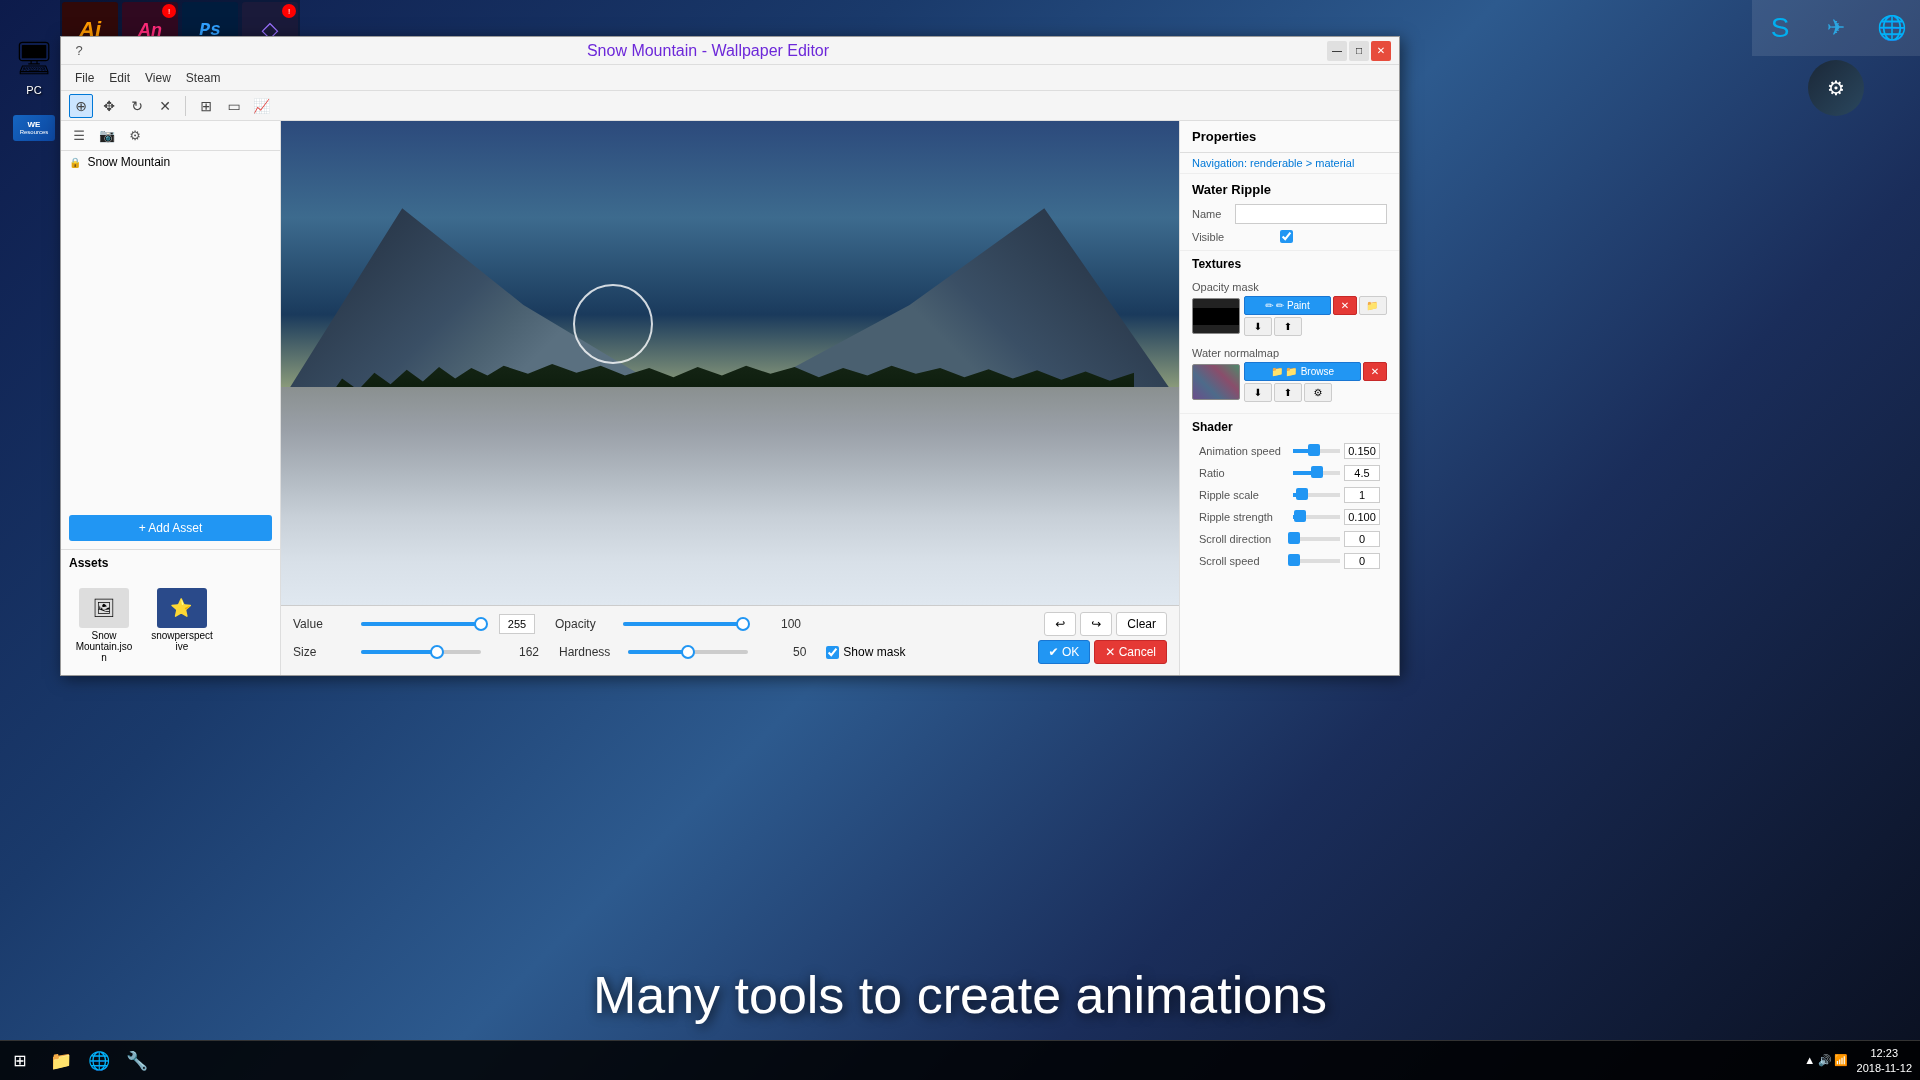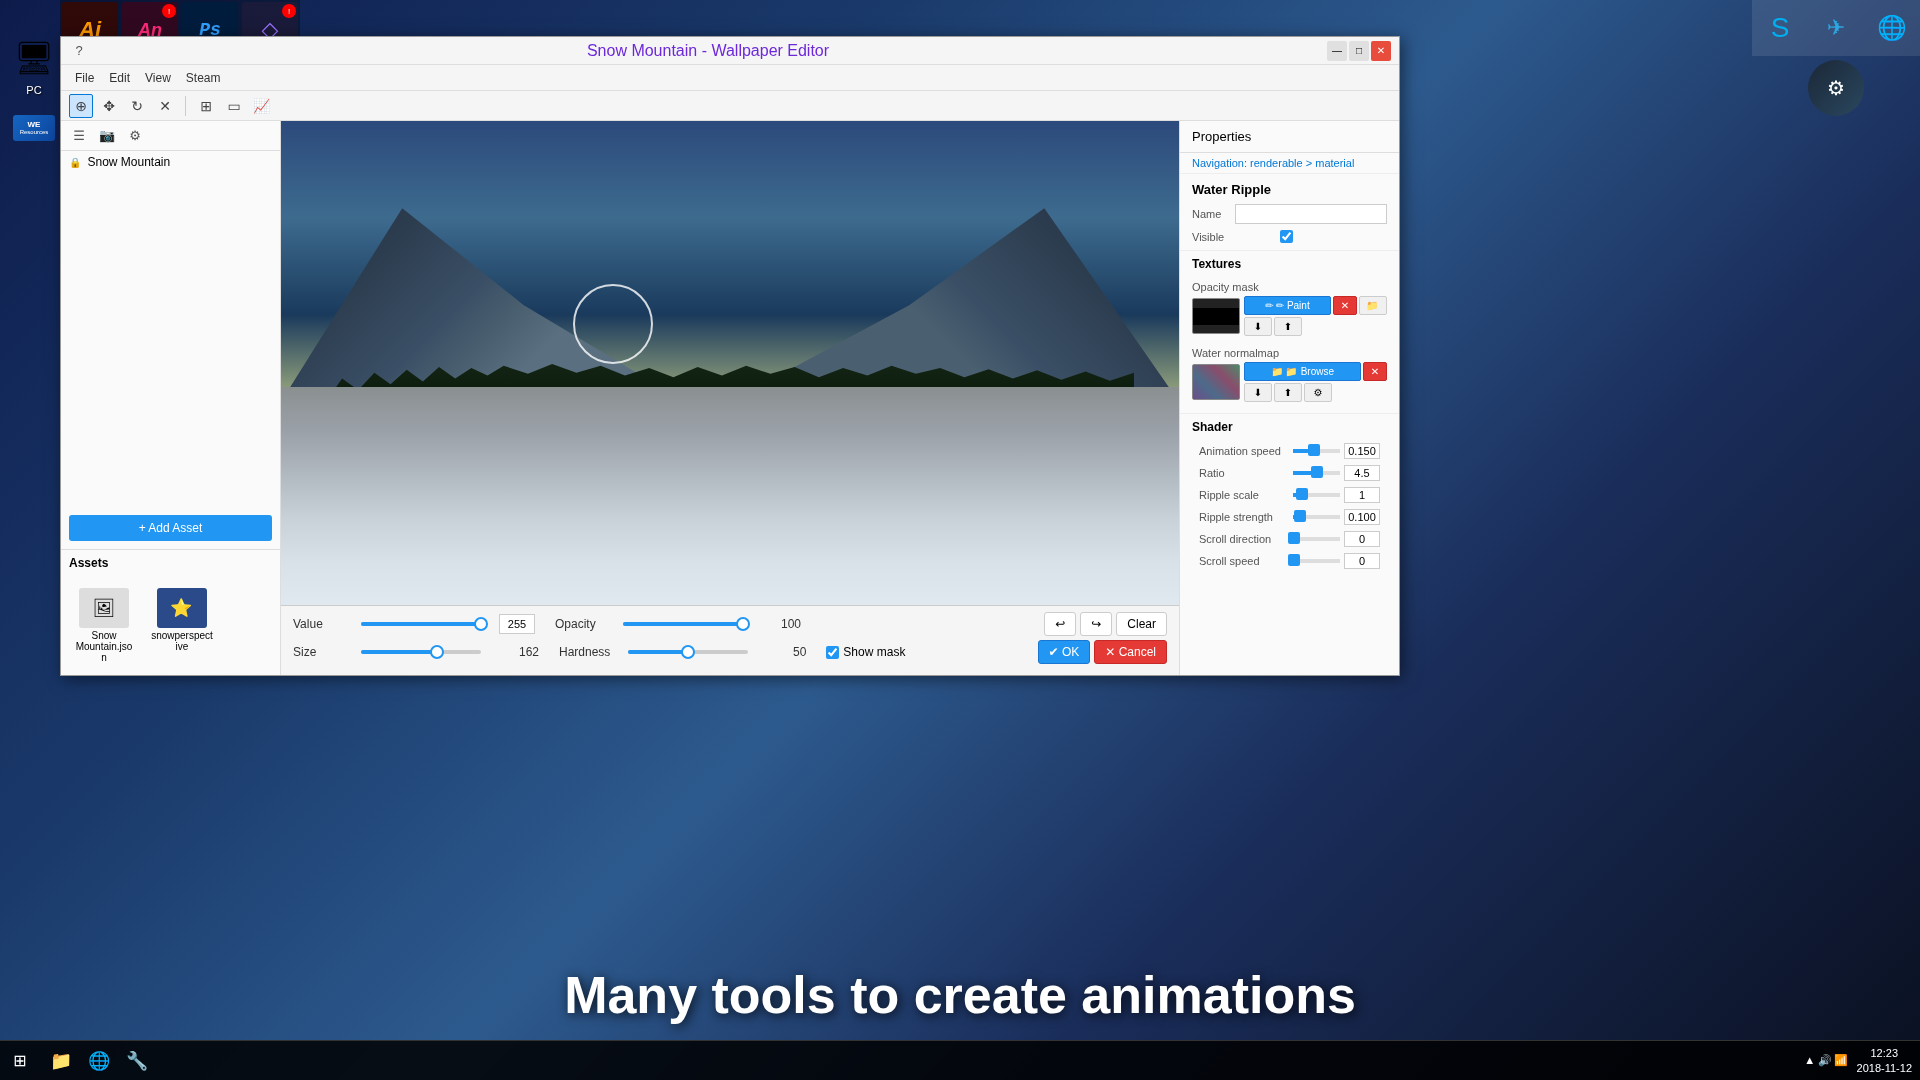--- a/index.html
+++ b/index.html
@@ -321,21 +321,21 @@
     
     .properties-panel {
       width: 220px;
       background: #fafafa;
       border-left: 1px solid #ddd;
       overflow-y: auto;
       font-size: 12px;
     }
     .props-header {
       padding: 8px 12px;
-      font-weight: normal; font-size: 13px;
+      font-weight: bold; font-size: 13px;
       border-bottom: 1px solid #ddd;
     }
     .props-nav {
       padding: 4px 12px;
       font-size: 11px; color: #0078d7;
       border-bottom: 1px solid #eee;
     }
     .props-section-title {
       padding: 8px 12px 4px;
       font-weight: bold; font-size: 13px;
@@ -401,21 +401,21 @@
     .shader-value {
       font-size: 11px; min-width: 36px; text-align: center;
       border: 1px solid #ccc; background: white; padding: 1px 3px;
     }
 
     .bottom-text {
       position: absolute;
       bottom: 55px; left: 0;
       width: 1920px;
       text-align: center;
-      font-size: 52px; font-weight: bold;
+      font-size: 52px; font-weight: normal;
       color: white;
       text-shadow: 2px 2px 12px rgba(0,0,0,0.8);
       pointer-events: none;
       z-index: 200;
     }
   </style>
 </head>
 <body>
 
 <div class="desktop">

